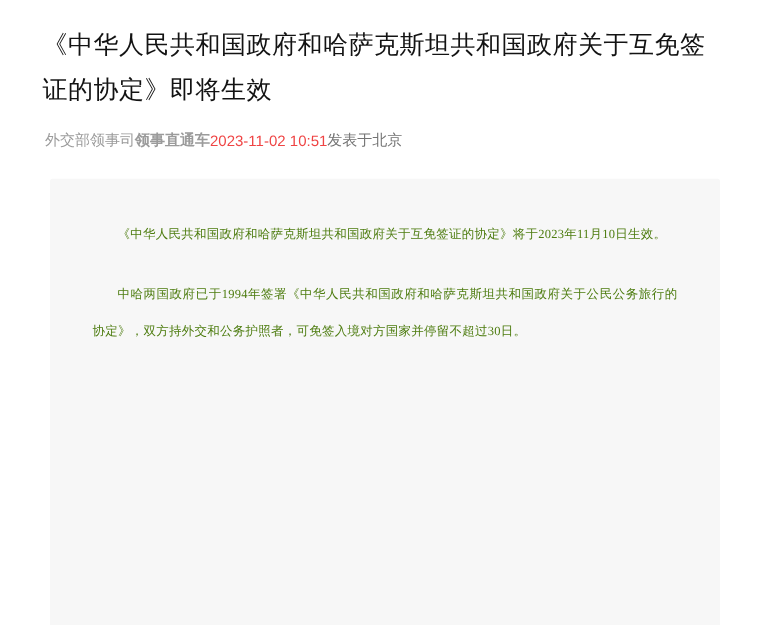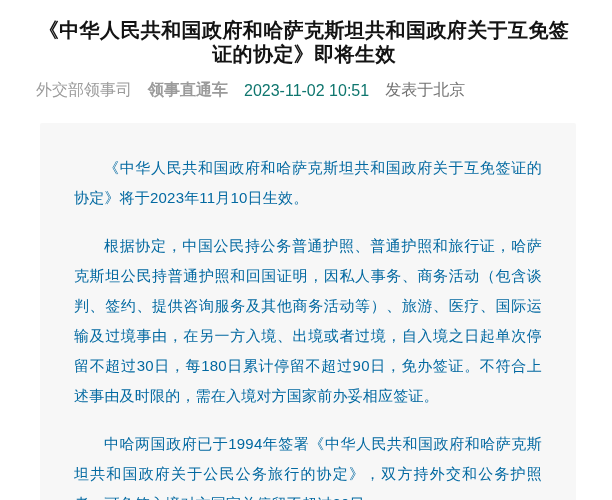--- a/index.html
+++ b/index.html
@@ -20,66 +20,66 @@
     height: 500px;
     box-sizing: border-box;
     padding: 0;
     background: #ffffff;
   }
   .article {
     padding: 18px 30px 0 34px;
   }
   .title {
     font-size: 20px;
-    line-height: 24px;
-    font-weight: 700;
+    line-height: 36px;
+    font-weight: 400;
     letter-spacing: 0.4px;
     color: #131313;
     margin: 0 0 14px 0;
     max-width: 540px;
-    text-align: center;
   }
   .meta {
     display: flex;
     align-items: center;
-    gap: 16px;
-    font-size: 16px;
+    gap: 0;
+    font-size: 12px;
     color: #9b9b9b;
     margin-bottom: 22px;
     padding-left: 2px;
   }
   .meta .source {
     color: #9b9b9b;
   }
   .meta .column {
     color: #9b9b9b;
     font-weight: bold;
   }
   .meta .time {
-    color: #0f766e;
+    color: #ef4444;
   }
   .meta .loc {
     color: #737373;
   }
   .body-card {
     background: #f7f7f7;
     border-radius: 2px;
     padding: 30px 34px 34px 34px;
     margin: 0 6px 0 6px;
     min-height: 360px;
     box-sizing: border-box;
   }
   .para {
-    font-size: 15px;
+    font-size: 10px;
     line-height: 30px;
-    color: #0369a1;
+    color: #4d7c0f;
     text-align: justify;
     text-indent: 2em;
     margin: 0 0 18px 0;
     letter-spacing: 0.2px;
+    font-family: Liberation Serif, serif;
   }
   .para:last-child {
     margin-bottom: 0;
   }
 </style>
 </head>
 <body>
 
 <div class="page">
   <div class="article">
@@ -88,18 +88,17 @@
 
     <div class="meta">
       <span class="source">外交部领事司</span>
       <span class="column">领事直通车</span>
       <span class="time">2023-11-02 10:51</span>
       <span class="loc">发表于北京</span>
     </div>
 
     <div class="body-card">
       <p class="para">《中华人民共和国政府和哈萨克斯坦共和国政府关于互免签证的协定》将于2023年11月10日生效。</p>
-      <p class="para">根据协定，中国公民持公务普通护照、普通护照和旅行证，哈萨克斯坦公民持普通护照和回国证明，因私人事务、商务活动（包含谈判、签约、提供咨询服务及其他商务活动等）、旅游、医疗、国际运输及过境事由，在另一方入境、出境或者过境，自入境之日起单次停留不超过30日，每180日累计停留不超过90日，免办签证。不符合上述事由及时限的，需在入境对方国家前办妥相应签证。</p>
       <p class="para">中哈两国政府已于1994年签署《中华人民共和国政府和哈萨克斯坦共和国政府关于公民公务旅行的协定》，双方持外交和公务护照者，可免签入境对方国家并停留不超过30日。</p>
     </div>
 
   </div>
 </div>
 
 </body></html>

